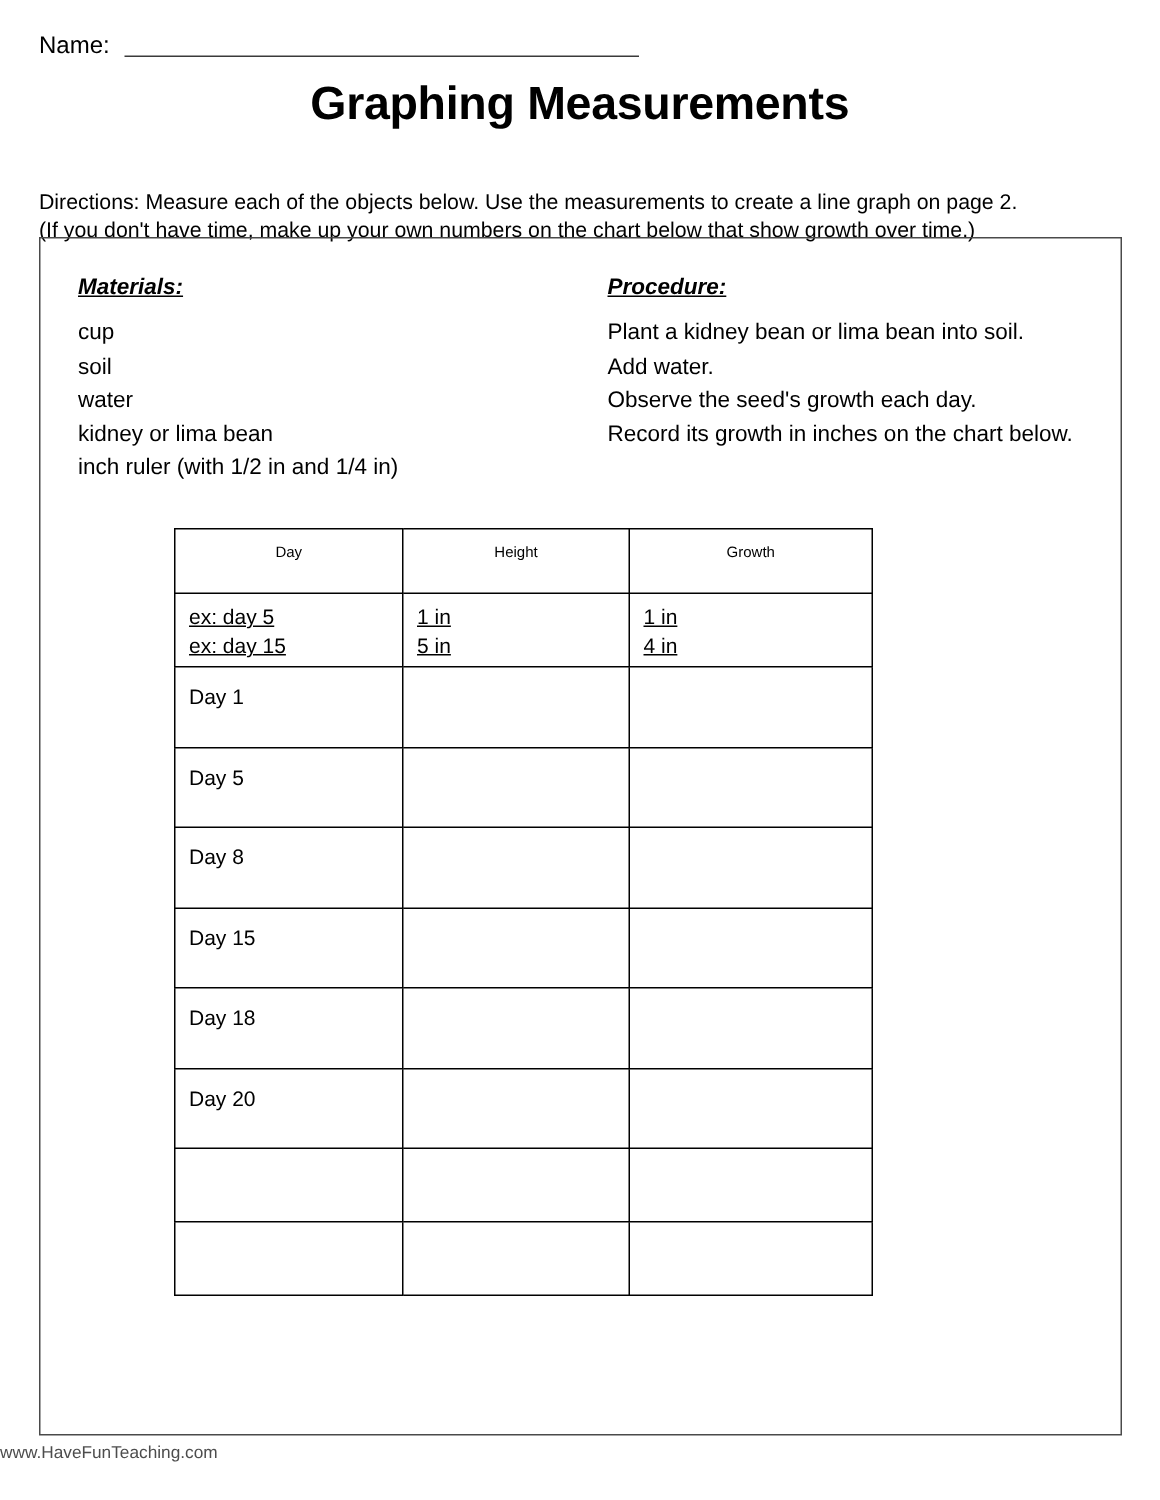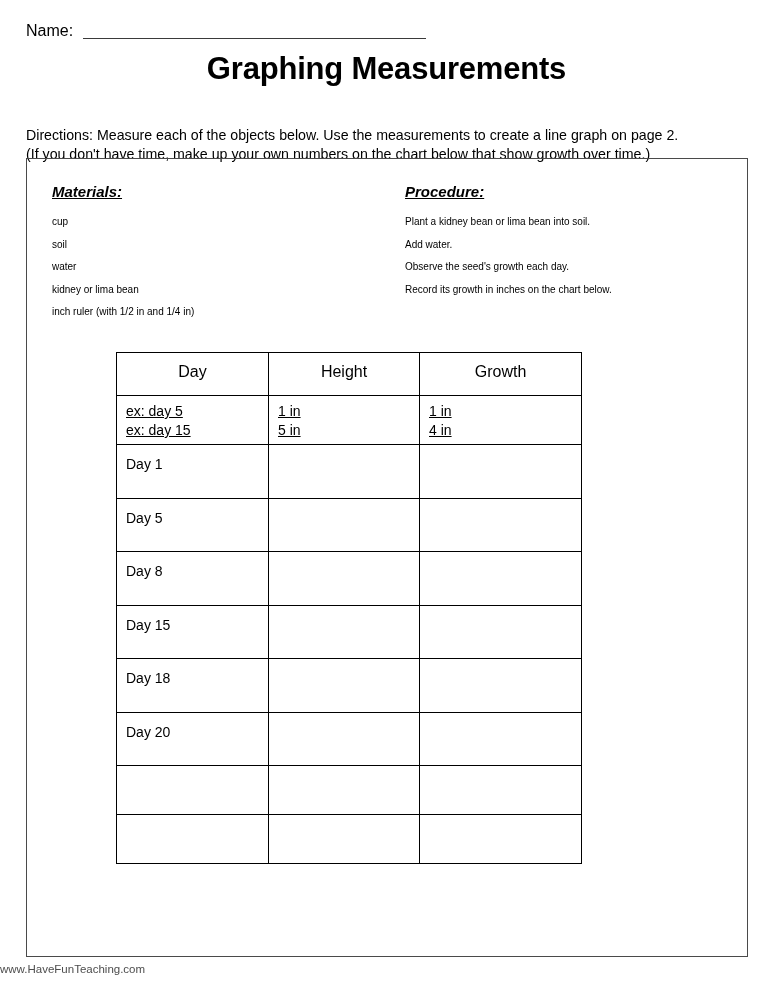--- a/index.html
+++ b/index.html
@@ -16,21 +16,21 @@
     overflow: hidden;
   }
 
   
   .name-row {
     position: absolute;
     left: 26px;
     top: 22px;
     width: 400px;
     display: flex;
-    align-items: center;
+    align-items: flex-start;
   }
   .name-label {
     font-size: 16px;
     line-height: 18px;
     white-space: nowrap;
     padding-right: 10px;
   }
   .name-line {
     flex: 1 1 auto;
     border-bottom: 1.3px solid #3a3a3a;
@@ -101,21 +101,21 @@
     margin-bottom: 9px;
     display: block;
     font-style: italic;
   }
   .col-list {
     list-style: none;
     margin: 0;
     padding: 0;
   }
   .col-list li {
-    font-size: 10px;
+    font-size: 15px;
     line-height: 22.5px;
     white-space: nowrap;
   }
 
   
   .data-table {
     position: absolute;
     left: 116px;
     top: 352px;
     width: 465px;
@@ -130,21 +130,21 @@
     box-sizing: border-box;
   }
   .data-table col.c-day    { width: 152px; }
   .data-table col.c-height { width: 151px; }
   .data-table col.c-growth { width: 162px; }
 
   .data-table tr.head-row td {
     text-align: center;
     height: 43px;
     padding-top: 10px;
-    font-size: 16px;
+    font-size: 10px;
   }
   .data-table tr.example-row td {
     height: 49px;
     line-height: 19px;
     padding-top: 6px;
   }
   .data-table tr.day-row td {
     height: 53.5px;
     padding-top: 11px;
   }

